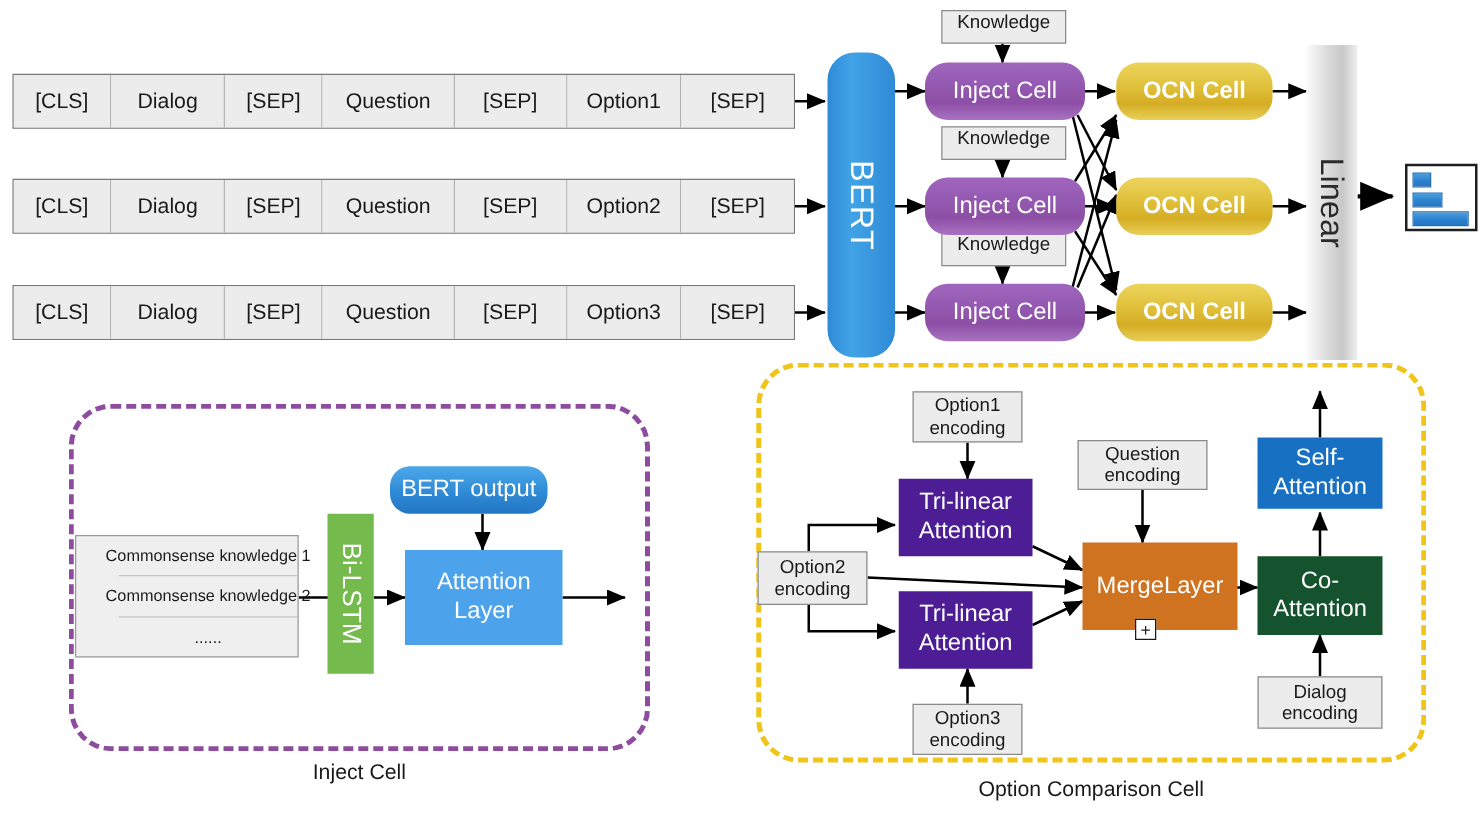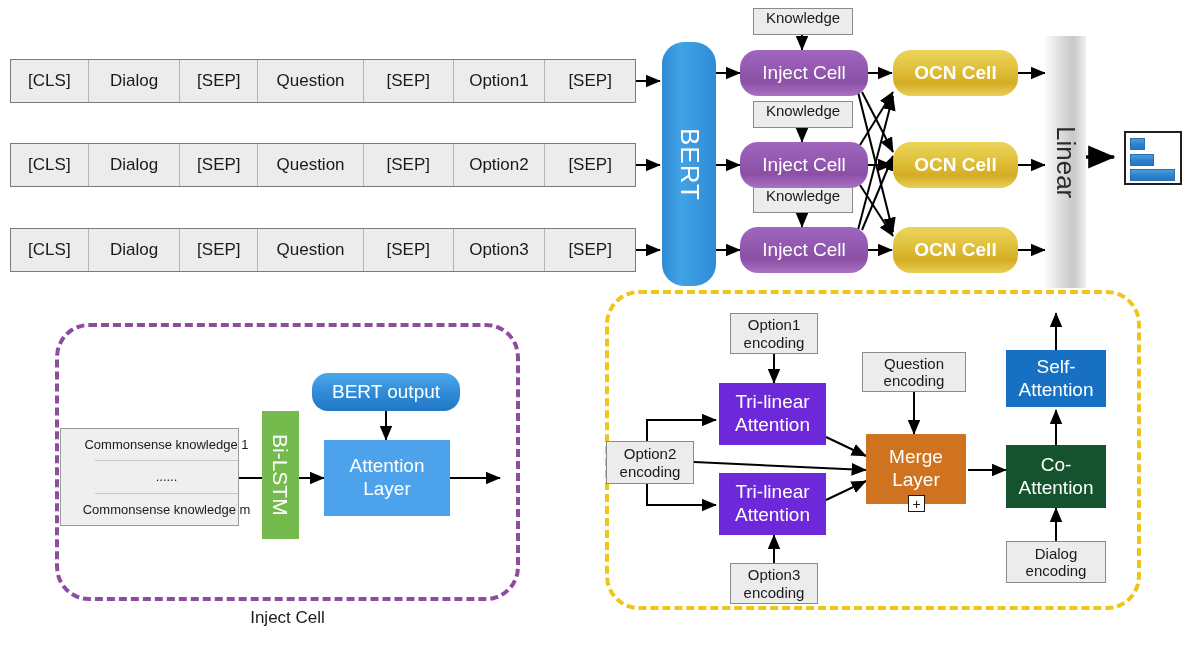--- a/index.html
+++ b/index.html
@@ -107,21 +107,21 @@
   
   .block {
     display: flex;
     align-items: center;
     justify-content: center;
     text-align: center;
     color: #ffffff;
     font-size: 19px;
     line-height: 1.2;
   }
-  .blk-trilinear { background: #6d28d9; }
+  .blk-trilinear { background: #4c1d95; }
   .blk-merge     { background: #cf7320; }
   .blk-self      { background: #1870c3; }
   .blk-co        { background: #14532d; }
   .blk-attn      { background: #4da3eb; }
   .blk-bilstm    { background: #74ba4d; }
 
   .bert-output-pill {
     background: linear-gradient(to bottom, #4ca8ea 0%, #2f8ad6 55%, #2277c4 100%);
     border-radius: 16px;
     display: flex;
@@ -360,29 +360,29 @@
   <div class="abs out-chart" style="left:1124px; top:131px; width:58px; height:54px;">
     <div class="out-bar" style="top:5px;  width:15px; height:12px;"></div>
     <div class="out-bar" style="top:21px; width:24px; height:12px;"></div>
     <div class="out-bar" style="top:36px; width:45px; height:12px;"></div>
   </div>
 
   <div class="abs dashed-panel panel-inject" style="left:55px; top:323px; width:465px; height:278px;"></div>
 
   <div class="abs ck-list" style="left:60px; top:428px; width:179px; height:98px;padding-left:34px;">
     <div class="ck-item">Commonsense knowledge 1</div>
+    <div class="ck-item">Commonsense knowledge 2</div>
     <div class="ck-item">......</div>
-    <div class="ck-item">Commonsense knowledge m</div>
   </div>
 
   <div class="abs block blk-bilstm" style="left:262px; top:411px; width:37px; height:128px;">
     <span class="vert-text" style="font-size:21px; letter-spacing:0;">Bi-LSTM</span>
   </div>
 
-  <div class="abs bert-output-pill" style="left:312px; top:373px; width:148px; height:38px;">
+  <div class="abs bert-output-pill" style="left:312px; top:373px; width:126px; height:38px;">
     <span>BERT output</span>
   </div>
 
   <div class="abs block blk-attn" style="left:324px; top:440px; width:126px; height:76px; flex-direction:column;">
     <span>Attention</span>
     <span>Layer</span>
   </div>
 
   <div class="abs panel-label" style="left:55px; top:608px; width:465px;">Inject Cell</div>
 
@@ -416,32 +416,33 @@
   <div class="abs block blk-trilinear" style="left:719px; top:383px; width:107px; height:62px; flex-direction:column;">
     <span>Tri-linear</span>
     <span>Attention</span>
   </div>
 
   <div class="abs block blk-trilinear" style="left:719px; top:473px; width:107px; height:62px; flex-direction:column;">
     <span>Tri-linear</span>
     <span>Attention</span>
   </div>
 
-  <div class="abs block blk-merge" style="left:866px; top:434px; width:100px; height:70px; flex-direction:column;">
+  <div class="abs block blk-merge" style="left:866px; top:434px; width:124px; height:70px; ">
     <span>Merge</span>
     <span>Layer</span>
   </div>
   <div class="abs plus-badge" style="left:908px; top:495px;">
     <span>+</span>
   </div>
 
   <div class="abs block blk-self" style="left:1006px; top:350px; width:100px; height:57px; flex-direction:column;">
     <span>Self-</span>
     <span>Attention</span>
   </div>
 
   <div class="abs block blk-co" style="left:1006px; top:445px; width:100px; height:63px; flex-direction:column;">
     <span>Co-</span>
     <span>Attention</span>
   </div>
 
+  <div class="abs panel-label" style="left:605px; top:622px; width:536px;">Option Comparison Cell</div>
 
 </div>
 
 </body></html>

